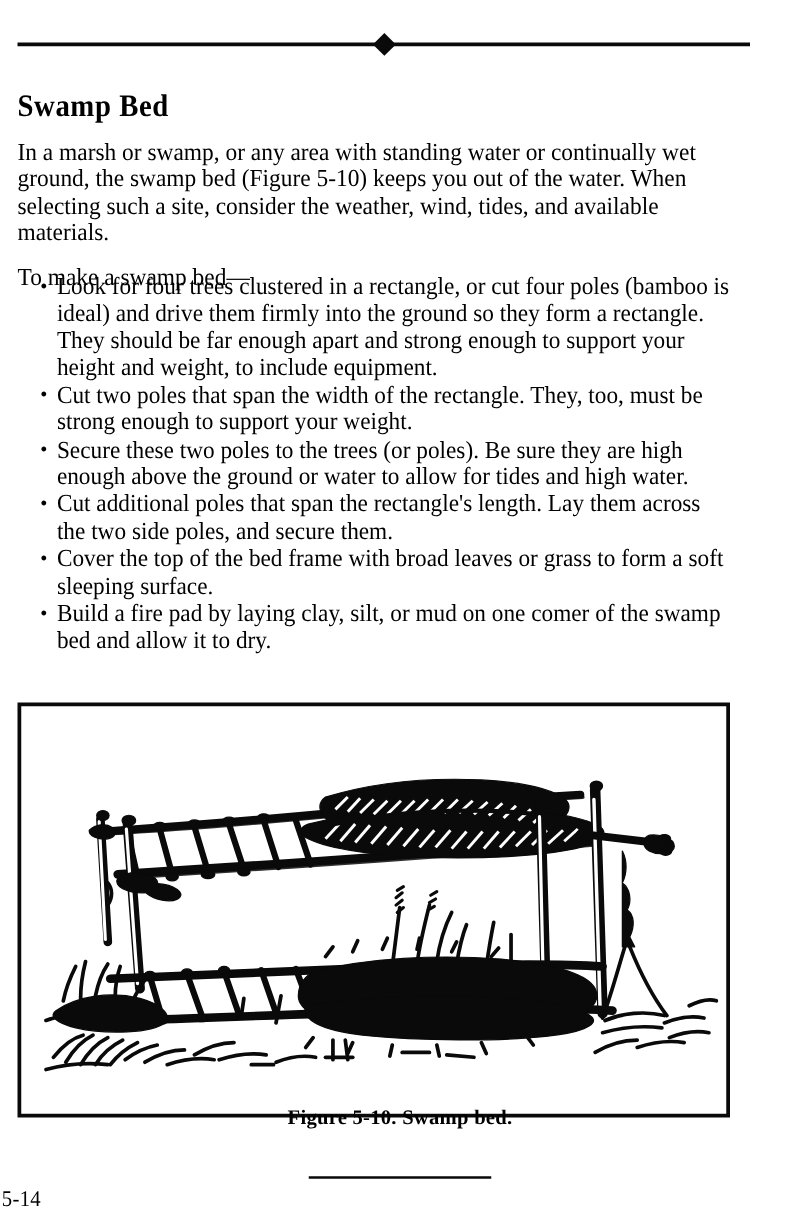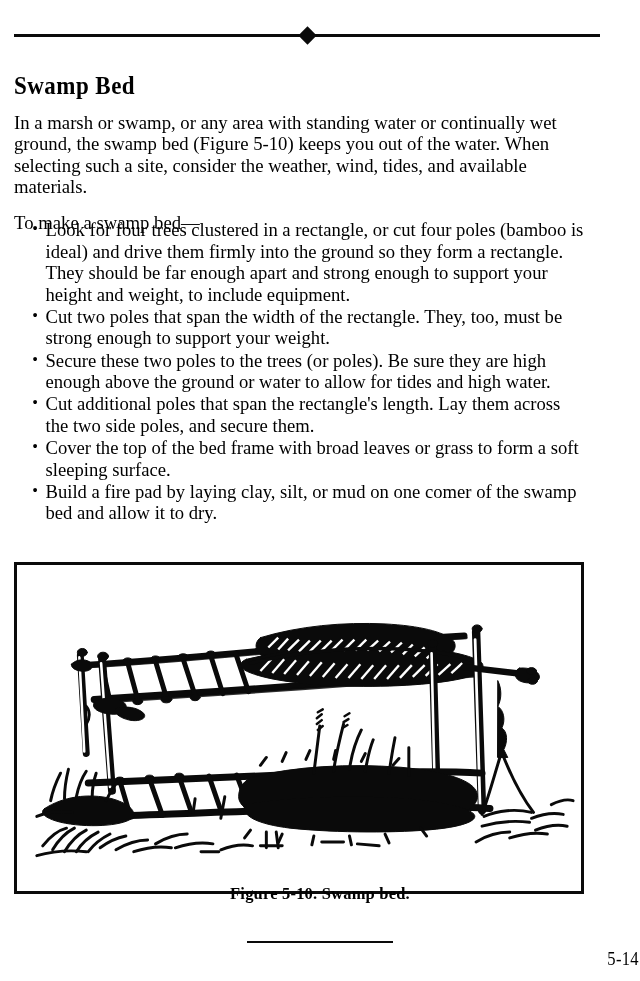--- a/index.html
+++ b/index.html
@@ -146,21 +146,21 @@
     letter-spacing: 0.2px;
     margin-top: 20px;
   }
 
   
   #page-footer {
     position: absolute;
     left: 0;
     top: 941px;
     width: 640px;
-    text-align: right;
+    text-align: left;
   }
   #page-footer .footer-rule {
     width: 146px;
     height: 2px;
     background: #0a0a0a;
     margin: 0 auto 6px auto;
   }
   #page-footer .page-number {
     font-size: 18px;
     line-height: 20px;

